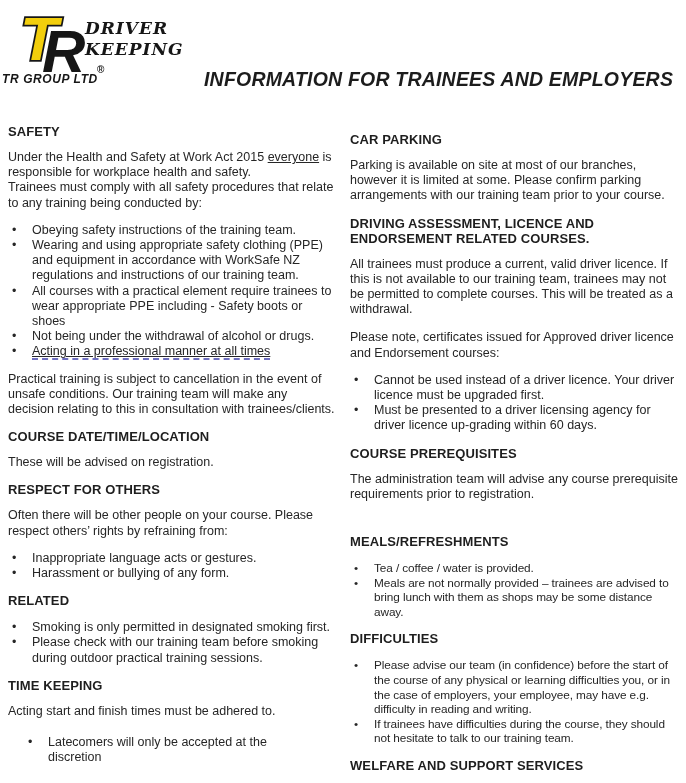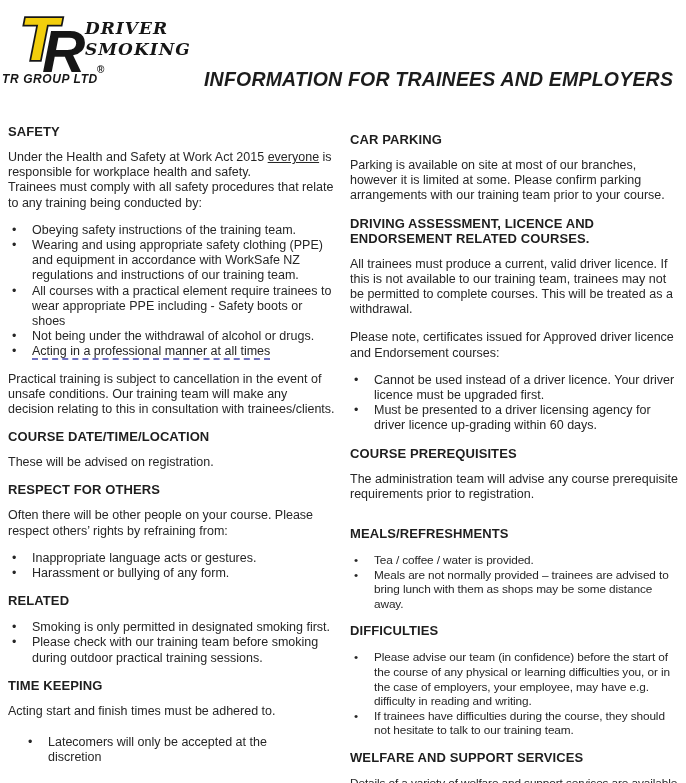--- a/index.html
+++ b/index.html
@@ -56,20 +56,21 @@
   }
   ul.bullets li::before {
     content: "\2022";
     position: absolute; left: 4px; top: 0;
     font-size: 12.5px;
   }
   ul.tight { margin: 16px; }
 
   .u { text-decoration: underline; }
   .acting {
+    text-decoration: underline;
     border-bottom: 2px dashed #6f6fc0;
     padding-bottom: 0px;
   }
 
   
   .compact p.body, .compact ul.bullets li { font-size: 11.8px; line-height: 14.6px; letter-spacing: -0.1px; }
   .compact ul.bullets li::before { font-size: 11.8px; }
 </style>
 </head>
 <body>
@@ -83,21 +84,21 @@
         <text x="16" y="56" font-size="62" fill="#F2CE0C" stroke="#161616" stroke-width="3.5" paint-order="stroke">T</text>
         <text x="38" y="68" font-size="60" fill="#161616">R</text>
         <text x="93" y="69" font-size="10" font-style="normal" fill="#161616">®</text>
       </g>
     </svg>
 
     <div class="company">TR GROUP LTD</div>
 
     <div class="brand">
       <div>DRIVER</div>
-      <div>SMOKING</div>
+      <div>KEEPING</div>
     </div>
 
     <div class="doc-title">INFORMATION FOR TRAINEES AND EMPLOYERS</div>
   </div>
 
   <div class="columns">
 
     <div class="col col-left">
 
       <section>
@@ -162,21 +163,21 @@
           <li>Must be presented to a driver licensing agency for driver licence up-grading within 60 days.</li>
         </ul>
       </section>
 
       <section>
         <h2 class="sec-h">COURSE PREREQUISITES</h2>
         <p class="body">The administration team will advise any course prerequisite requirements prior to registration.</p>
       </section>
 
       <section class="compact">
-        <h2 class="sec-h" style="margin-top:24px;">MEALS/REFRESHMENTS</h2>
+        <h2 class="sec-h" style="margin-top:32px;">MEALS/REFRESHMENTS</h2>
         <ul class="bullets">
           <li>Tea / coffee / water is provided.</li>
           <li>Meals are not normally provided – trainees are advised to bring lunch with them as shops may be some distance away.</li>
         </ul>
       </section>
 
       <section class="compact">
         <h2 class="sec-h">DIFFICULTIES</h2>
         <ul class="bullets">
           <li>Please advise our team (in confidence) before the start of the course of any physical or learning difficulties you, or in the case of employers, your employee, may have e.g. difficulty in reading and writing.</li>

